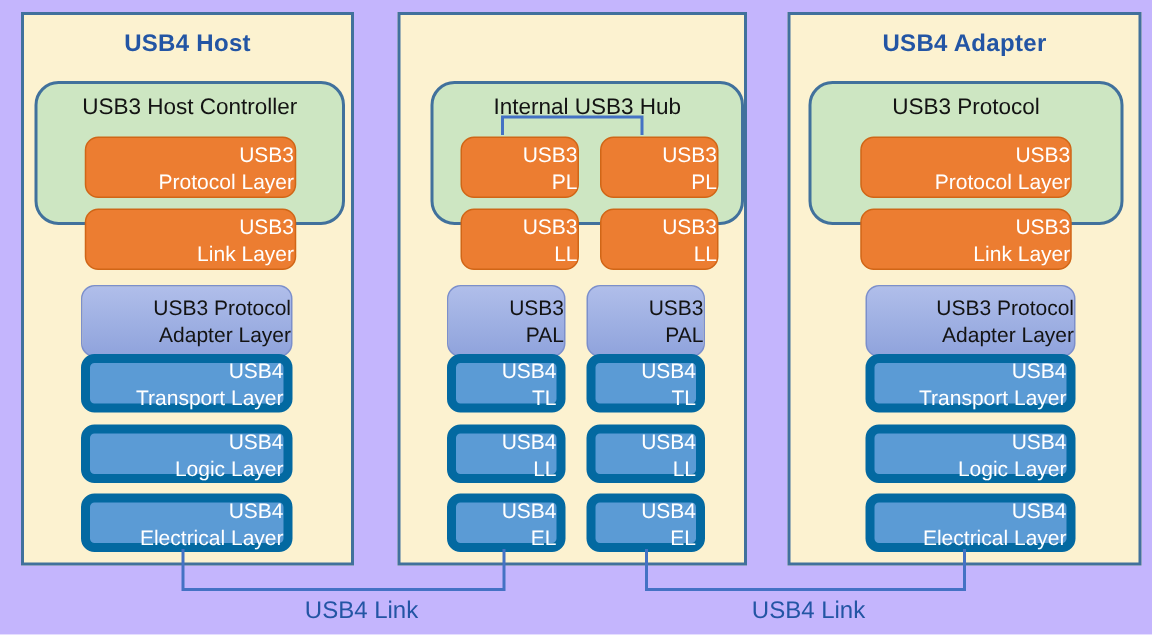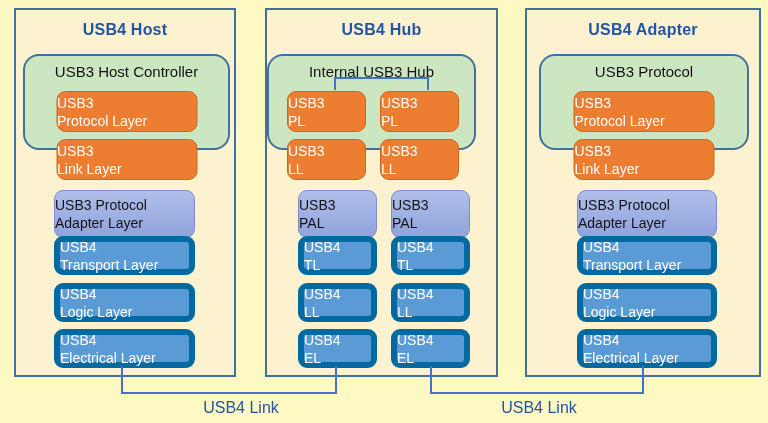--- a/index.html
+++ b/index.html
@@ -1,17 +1,17 @@
 <!DOCTYPE html>
 <html><head>
 <meta charset="utf-8">
 <style>
   html,body{margin:0;padding:0;background:#ffffff;}
   .canvas{
-    position:relative;width:768px;height:423px;background:#fef9c3;
+    position:relative;width:768px;height:423px;background:#c4b5fd;
     font-family:"Liberation Sans", sans-serif;overflow:hidden;
   }
   .wires{position:absolute;left:0;top:0;z-index:5;pointer-events:none;}
   .col{
     position:absolute;top:8px;height:369px;background:#FCF2D0;
     border:2px solid #41719C;box-sizing:border-box;z-index:1;
   }
   .col-title{
     position:absolute;top:11px;left:0;width:100%;text-align:center;
     font-size:16px;font-weight:bold;color:#2355A4;letter-spacing:.2px;
@@ -19,21 +19,21 @@
   .green{
     position:absolute;top:44px;height:96px;background:#CDE6C2;
     border:2px solid #41719C;border-radius:16px;box-sizing:border-box;
   }
   .green-hdr{
     position:absolute;top:7px;left:0;width:100%;text-align:center;
     font-size:15px;color:#131313;
   }
   .node{
     position:absolute;box-sizing:border-box;border-radius:9px;
-    display:flex;flex-direction:column;align-items:flex-start;justify-content:center;
+    display:flex;flex-direction:column;align-items:flex-end;justify-content:center;
     text-align:center;font-size:14px;line-height:18px;
   }
   .orange{background:#EC7D31;border:1px solid #D06617;color:#ffffff;}
   .lav{background:linear-gradient(#B0BEEA,#8FA3DC);border:1px solid #7B8FCC;color:#131313;}
   .blu{background:#5B9BD5;border:6px solid #0369a1;color:#ffffff;}
   
   .g-row1{top:35px;height:41px;}
   .g-row2{top:83px;height:41px;}
   .g-center{left:50%;transform:translateX(-50%);width:141px;}
   
@@ -82,22 +82,21 @@
       <span>USB4</span>
       <span>Logic Layer</span>
     </div>
     <div class="node blu row-el w-wide">
       <span>USB4</span>
       <span>Electrical Layer</span>
     </div>
   </section>
 
   <section class="col" style="left:265px;width:233px">
-    <div class="col-title">USB4 Hub</div>
-    <div class="green" style="left:0;width:209px">
+    <div class="green" style="left:20px;width:209px">
       <div class="green-hdr">Internal USB3 Hub</div>
       <div class="node orange g-row1 ghub-l">
         <span>USB3</span>
         <span>PL</span>
       </div>
       <div class="node orange g-row1 ghub-r">
         <span>USB3</span>
         <span>PL</span>
       </div>
       <div class="node orange g-row2 ghub-l">

